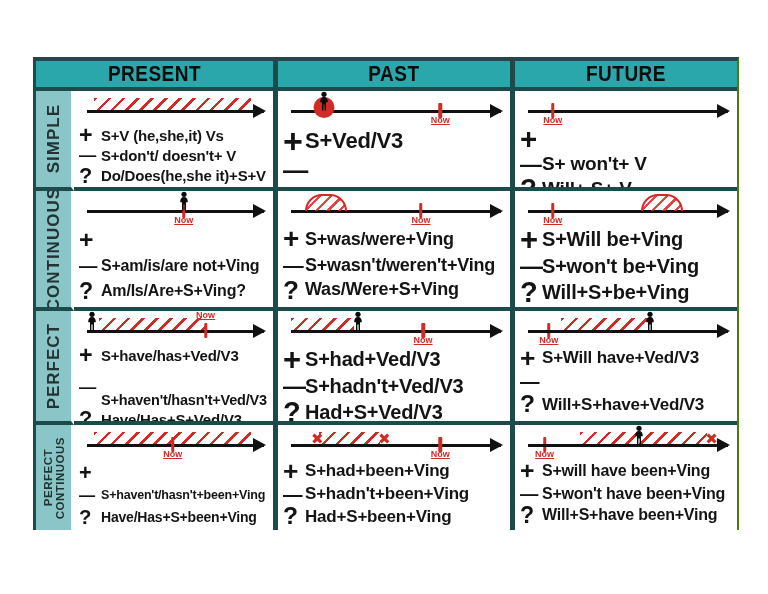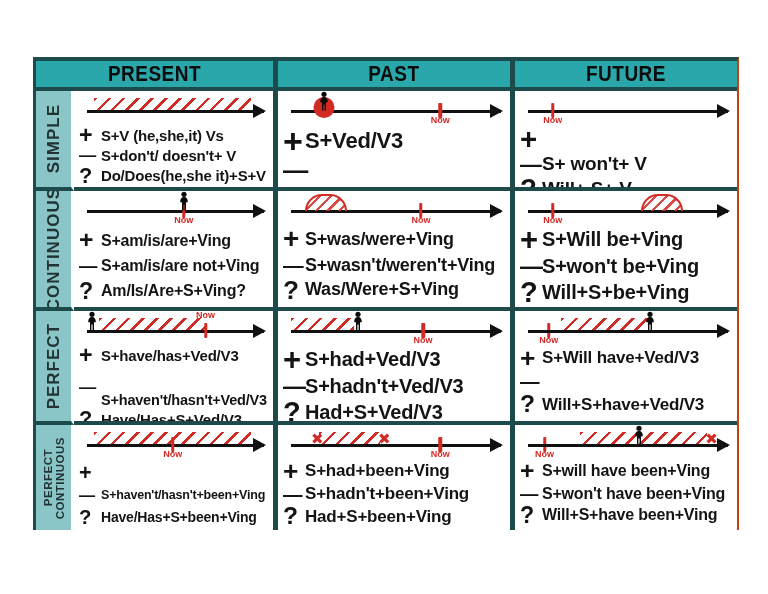--- a/index.html
+++ b/index.html
@@ -7,21 +7,21 @@
     --red:#d22b26; --ink:#141414;
   }
   *{margin:0;padding:0;box-sizing:border-box;}
   html,body{width:768px;height:594px;background:#ffffff;overflow:hidden;
     font-family:"Liberation Sans","DejaVu Sans",sans-serif;color:var(--ink);}
   .page{position:relative;width:768px;height:594px;background:#fff;}
 
   .sheet{
     position:absolute;left:33px;top:57px;width:706px;height:473px;
     border-top:4px solid var(--dark);border-left:3px solid var(--dark);
-    border-right:2px solid #c2410c;
+    border-right:2px solid #4d7c0f;
     display:grid;
     grid-template-columns:38px 199px 237px 227px;
     grid-template-rows:30px 100px 120px 114px 106px;
     overflow:hidden;background:#fdfdfd;
   }
 
   
   .hcell{background:var(--teal);display:flex;align-items:center;justify-content:center;
     font-weight:bold;font-size:19px;letter-spacing:.5px;color:#0c0c0c;
     border-bottom:4px solid var(--dark);transform-origin:center;}
@@ -47,21 +47,21 @@
   
   .tl{position:relative;height:30px;flex:0 0 30px;margin:1px 4px 0 4px;}
   .tl-line{position:absolute;left:2%;right:2px;top:16px;height:3px;background:#111;}
   .ah{position:absolute;right:-2px;top:-6px;width:0;height:0;
     border-left:13px solid #111;border-top:7.5px solid transparent;border-bottom:7.5px solid transparent;}
   .hatch{position:absolute;top:4px;height:13px;
     background:repeating-linear-gradient(135deg,var(--red) 0 2.6px,transparent 2.6px 10px);}
   .tick{position:absolute;top:9px;width:3.5px;height:15px;background:var(--red);
     transform:translateX(-50%);border-radius:1px;}
   .nlab{position:absolute;transform:translateX(-50%);color:var(--red);
-    font-size:9px;font-weight:bold;}
+    font-size:9px;font-weight:bold;text-decoration:underline;}
   .nlab.below{top:21px;} .nlab.above{top:-4px;}
   .person{position:absolute;top:-3px;transform:translateX(-50%);width:14px;height:21px;z-index:2;}
   .person svg{display:block;width:14px;height:21px;}
   .pbg{position:absolute;top:3px;width:21px;height:21px;border-radius:50%;
     background:var(--red);transform:translateX(-50%);z-index:1;}
   .dome{position:absolute;top:0px;width:42px;height:17px;transform:translateX(-50%);
     border:2.5px solid var(--red);border-bottom:none;border-radius:42px 42px 0 0;
     background:repeating-linear-gradient(135deg,rgba(210,43,38,.85) 0 2.2px,transparent 2.2px 8px);}
   .cross{position:absolute;top:3px;transform:translateX(-50%);color:var(--red);
     font-size:15px;font-weight:bold;line-height:15px;z-index:2;}
@@ -179,21 +179,20 @@
         <span class="person" style="left:55%">
           <svg viewBox="0 0 14 20">
               <circle cx="7" cy="2.8" r="2.6" fill="#0b0b0b"></circle>
               <path d="M7 5.6 C4.2 5.6 3.2 7.6 3.2 10.8 L5 10.8 L5 19 L6.4 19 L6.4 13 L7.6 13 L7.6 19 L9 19 L9 10.8 L10.8 10.8 C10.8 7.6 9.8 5.6 7 5.6Z" fill="#0b0b0b"></path>
             </svg>
         </span>
         <div class="nlab below" style="left:55%">Now</div>
       </div>
       <div class="fline">
         <span class="sign p">+</span>
-        <span class="fit">S+am/is/are+Ving</span>
       </div>
       <div class="fline">
         <span class="sign m">—</span>
         <span class="fit">S+am/is/are not+Ving</span>
       </div>
       <div class="fline">
         <span class="sign q">?</span>
         <span class="fit">Am/Is/Are+S+Ving?</span>
       </div>
     </div>

